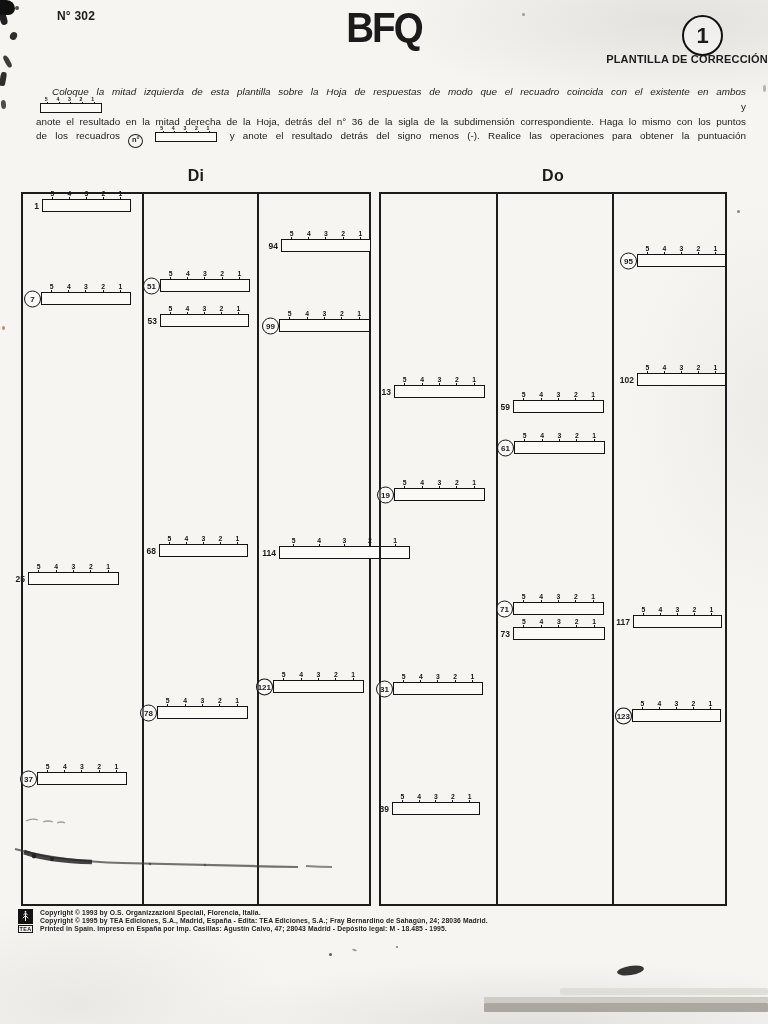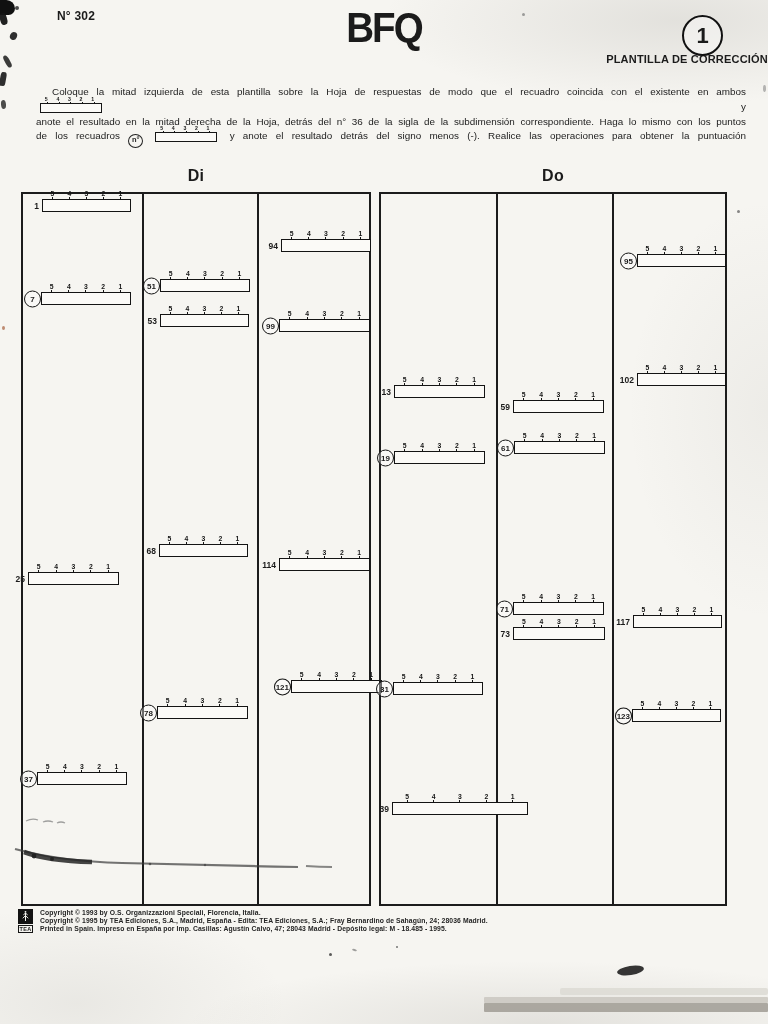--- a/index.html
+++ b/index.html
@@ -15,21 +15,21 @@
   }
   
   .hdr-ref{position:absolute;left:57px;top:9px;font-size:12px;font-weight:bold;letter-spacing:.2px;}
   .hdr-title{position:absolute;left:0;right:0;top:6px;text-align:center;font-size:41px;line-height:44px;font-weight:bold;letter-spacing:-2px;transform:scale(.94,1.02);}
   .hdr-sub{position:absolute;left:0;right:0;top:53px;text-align:right;font-size:11px;font-weight:bold;letter-spacing:.2px;}
   .hdr-circle{position:absolute;left:682px;top:15px;width:37px;height:37px;border:2.6px solid #111;border-radius:50%;
     display:flex;align-items:center;justify-content:center;font-size:22px;font-weight:bold;background:rgba(255,255,255,.4);}
   
   .instr{position:absolute;left:36px;top:85px;width:710px;font-size:9.9px;line-height:14.8px;color:#222;}
   .instr-line{text-align:justify;text-align-last:justify;height:14.8px;overflow:visible;}
-  .instr-line.first{text-indent:16px;}
+  .instr-line.first{text-indent:16px;font-style:italic;}
   .instr-line.last{text-align-last:left;}
   .circ-inline{display:inline-flex;align-items:center;justify-content:center;border:1.1px solid #222;border-radius:50%;
     min-width:11px;height:12px;font-size:7.5px;font-weight:bold;vertical-align:-3px;padding:0 1px;text-indent:0;}
   .inline-box{display:inline-block;position:relative;width:62px;height:10px;border:1.6px solid #161616;background:#fbfaf7;
     vertical-align:-3px;margin:0 4px;box-sizing:border-box;}
   
   .ticks{position:absolute;left:1px;right:1px;top:-9px;height:9px;display:flex;justify-content:space-around;pointer-events:none;}
   .tick{position:relative;width:9px;text-align:center;font-size:6.8px;line-height:6px;font-weight:bold;color:#141414;}
   .tick::after{content:"";position:absolute;left:50%;margin-left:-.5px;bottom:0;width:1px;height:3px;background:#141414;}
   .ticks.mini{top:-7px;height:7px;}
@@ -184,31 +184,31 @@
       <div class="box-item" style="left: 279px; top: 319px; width: 89px;">
         <div class="ticks">
           <span class="tick">5</span>
           <span class="tick">4</span>
           <span class="tick">3</span>
           <span class="tick">2</span>
           <span class="tick">1</span>
         </div>
         <span class="item-num circled">99</span>
       </div>
-      <div class="box-item" style="left: 279px; top: 558px; width: 89px;">
+      <div class="box-item" style="left: 279px; top: 546px; width: 89px; padding-left: 40px;">
         <div class="ticks">
           <span class="tick">5</span>
           <span class="tick">4</span>
           <span class="tick">3</span>
           <span class="tick">2</span>
           <span class="tick">1</span>
         </div>
         <span class="item-num">114</span>
       </div>
-      <div class="box-item" style="left: 291px; top: 680px; width: 89px;">
+      <div class="box-item" style="left: 273px; top: 680px; width: 89px;">
         <div class="ticks">
           <span class="tick">5</span>
           <span class="tick">4</span>
           <span class="tick">3</span>
           <span class="tick">2</span>
           <span class="tick">1</span>
         </div>
         <span class="item-num circled">121</span>
       </div>
       <div class="frame" style="left: 379px; top: 192px; width: 348px; height: 714px;">
@@ -218,41 +218,41 @@
       <div class="box-item" style="left: 394px; top: 385px; width: 89px;">
         <div class="ticks">
           <span class="tick">5</span>
           <span class="tick">4</span>
           <span class="tick">3</span>
           <span class="tick">2</span>
           <span class="tick">1</span>
         </div>
         <span class="item-num">13</span>
       </div>
-      <div class="box-item" style="left: 394px; top: 451px; width: 89px;">
+      <div class="box-item" style="left: 394px; top: 488px; width: 89px;">
         <div class="ticks">
           <span class="tick">5</span>
           <span class="tick">4</span>
           <span class="tick">3</span>
           <span class="tick">2</span>
           <span class="tick">1</span>
         </div>
         <span class="item-num circled">19</span>
       </div>
       <div class="box-item" style="left: 393px; top: 682px; width: 88px;">
         <div class="ticks">
           <span class="tick">5</span>
           <span class="tick">4</span>
           <span class="tick">3</span>
           <span class="tick">2</span>
           <span class="tick">1</span>
         </div>
         <span class="item-num circled">31</span>
       </div>
-      <div class="box-item" style="left: 392px; top: 802px; width: 86px; padding-left: 48px;">
+      <div class="box-item" style="left: 392px; top: 802px; width: 86px;">
         <div class="ticks">
           <span class="tick">5</span>
           <span class="tick">4</span>
           <span class="tick">3</span>
           <span class="tick">2</span>
           <span class="tick">1</span>
         </div>
         <span class="item-num">39</span>
       </div>
       <div class="box-item" style="left: 513px; top: 400px; width: 89px;">

